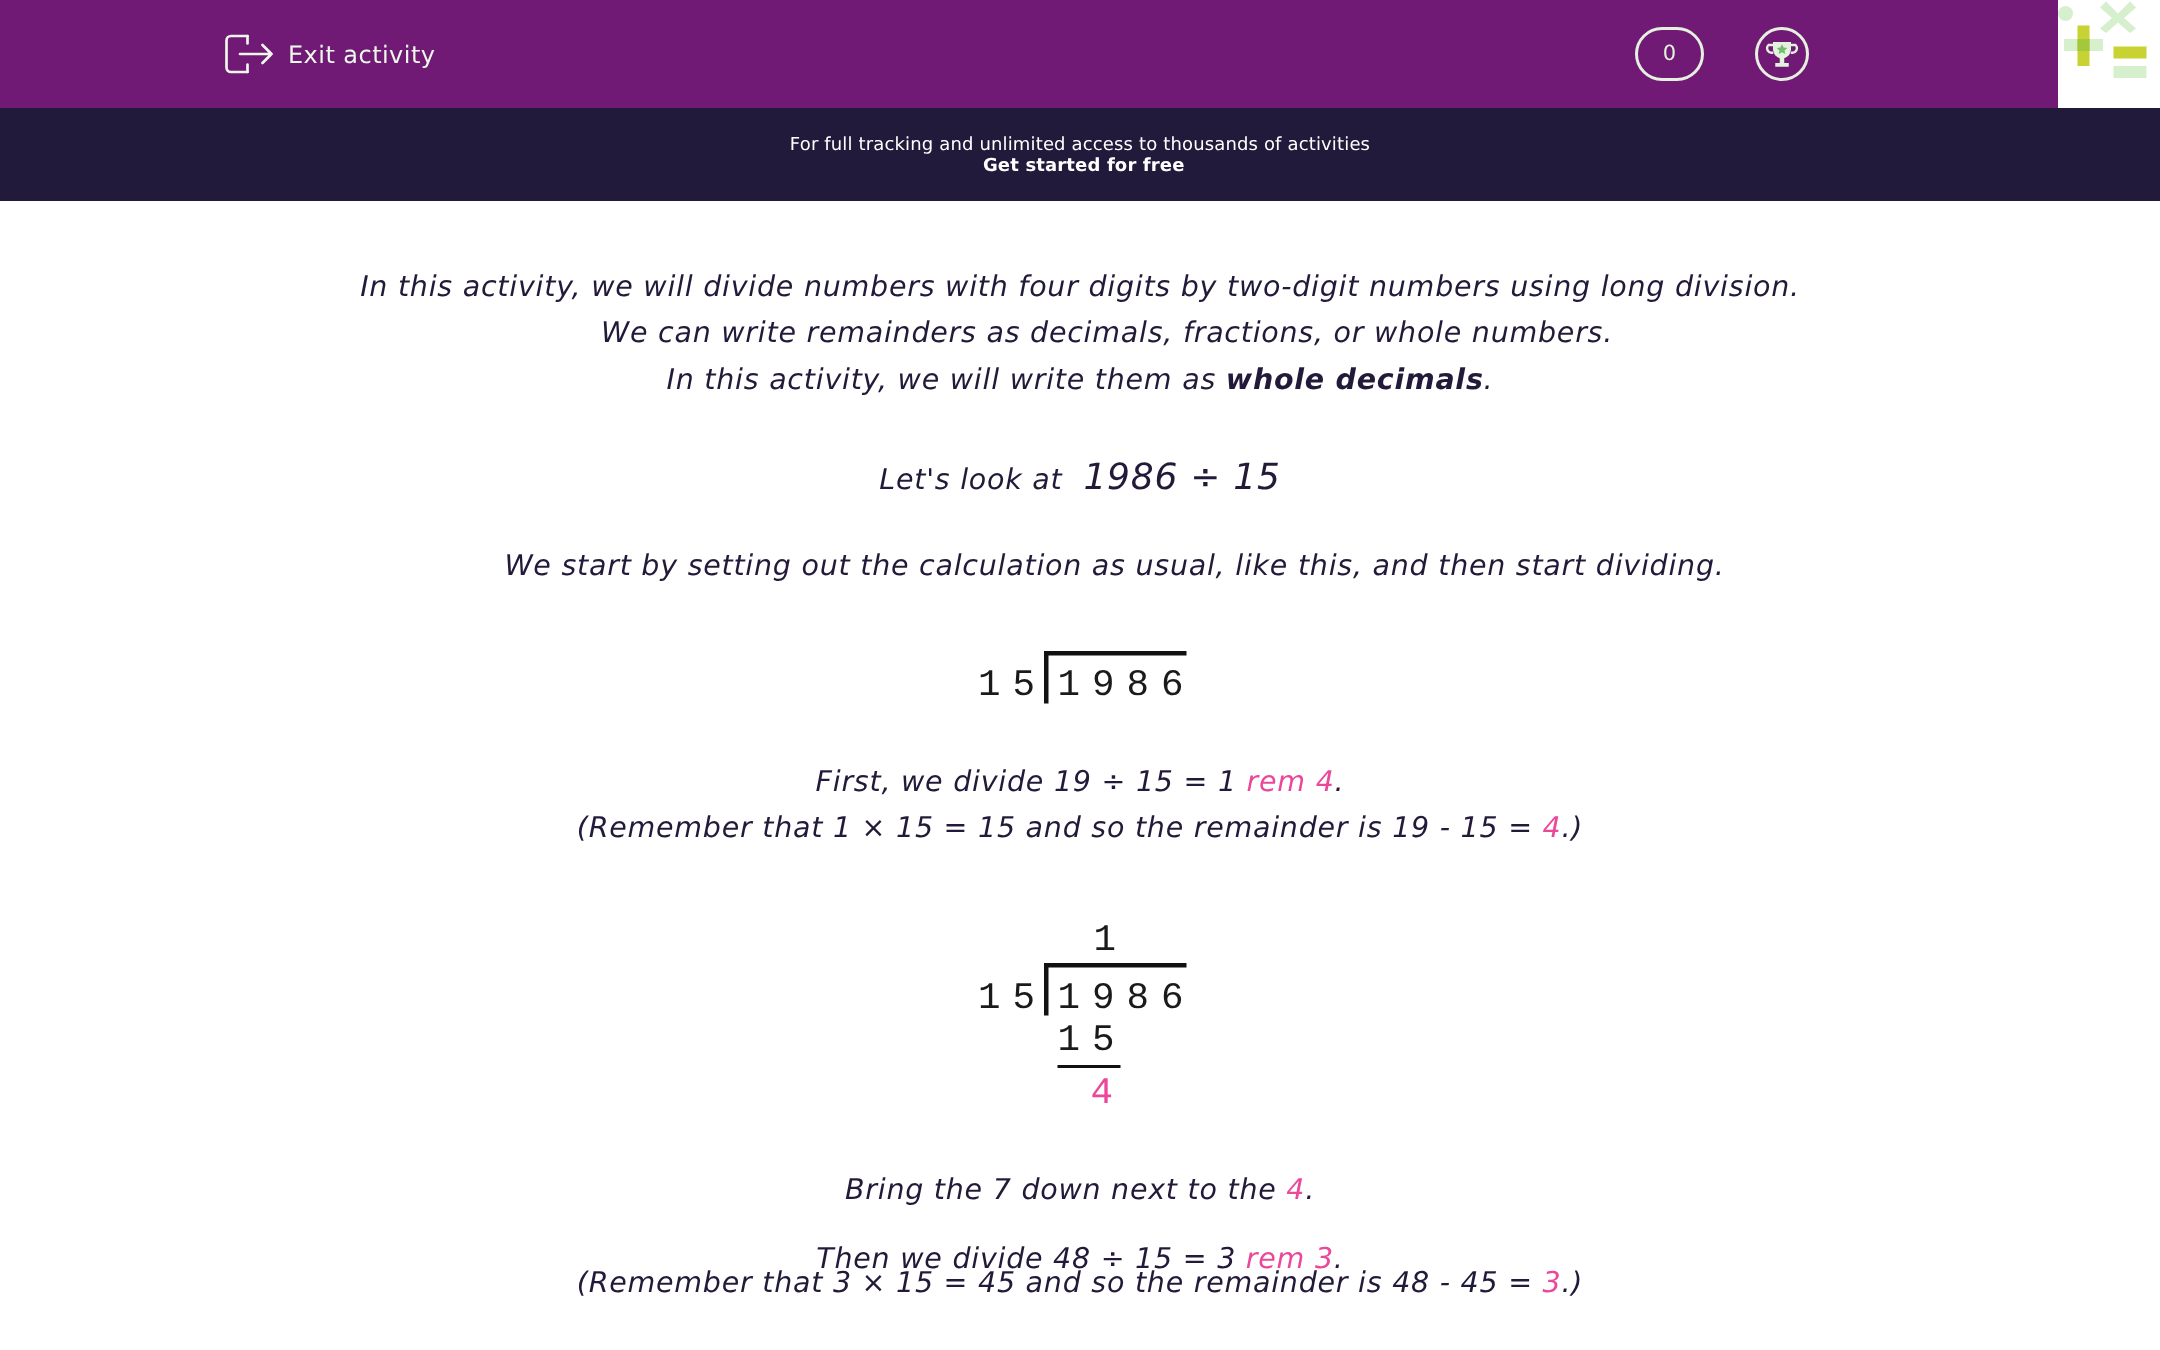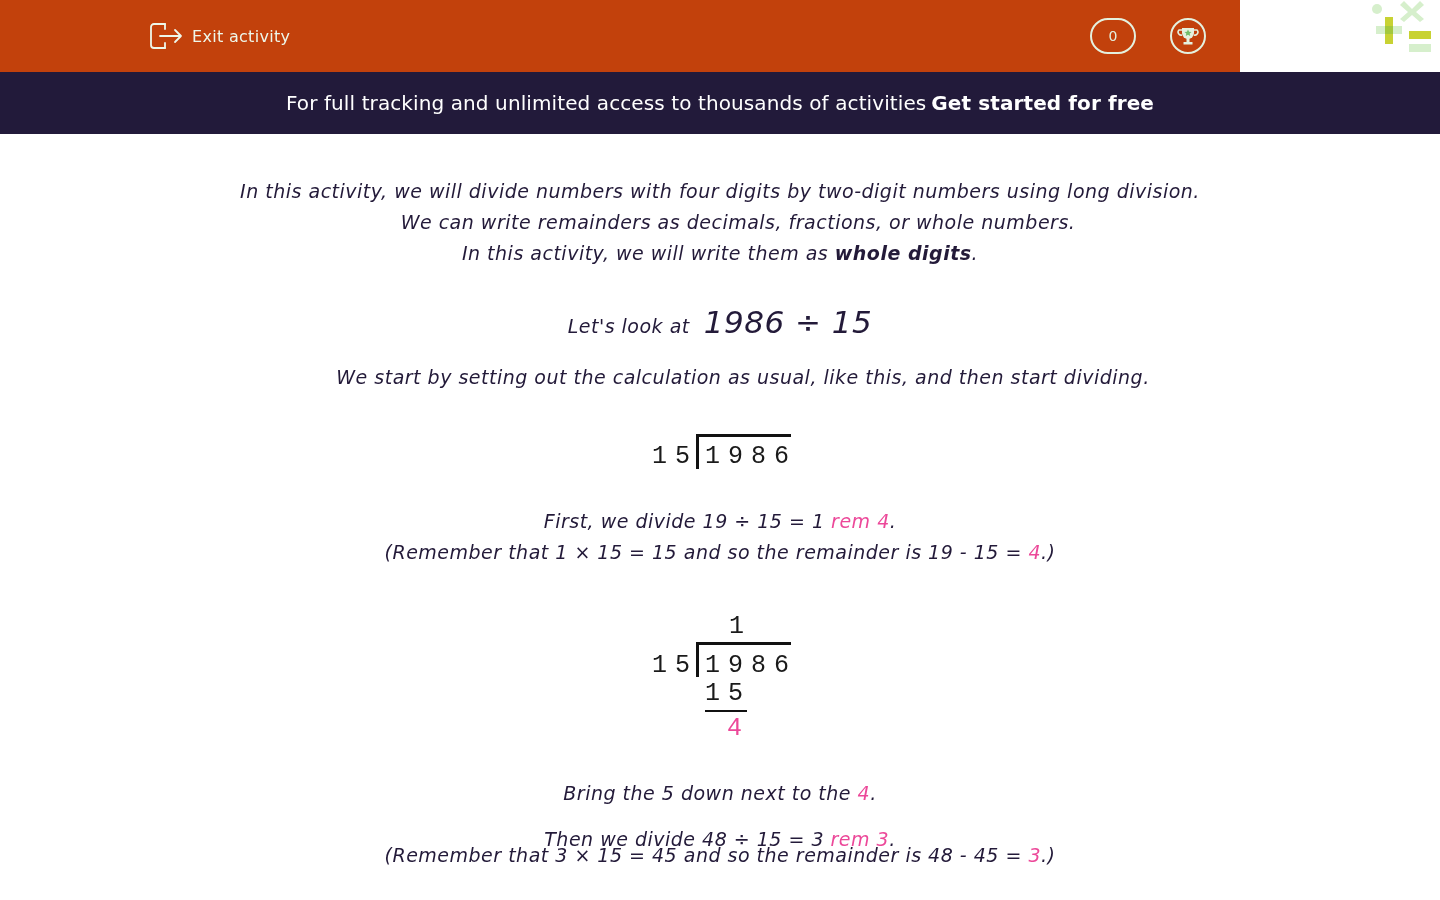--- a/index.html
+++ b/index.html
@@ -1,21 +1,21 @@
 <!DOCTYPE html>
 <html><head>
   <meta charset="utf-8">
   <style>
     * { margin: 0; padding: 0; box-sizing: border-box; }
     html, body { width: 1440px; height: 900px; overflow: hidden; background: #ffffff; }
     body { font-family: "DejaVu Sans", sans-serif; color: #231a39; }
 
     .topbar {
-      position: absolute; left: 0; top: 0; width: 1240px; height: 72px;
-      background: #c2410c; color: #ffffff;
+      position: absolute; left: 0; top: 0; width: 1372px; height: 72px;
+      background: #701a75; color: #ffffff;
     }
     .exit-btn {
       position: absolute; left: 149px; top: 20px; height: 32px;
       display: flex; align-items: center; gap: 9px; cursor: pointer;
       color: #eef7ea; font-size: 16px; letter-spacing: 0.3px;
     }
     .exit-btn svg { width: 34px; height: 30px; }
     .title {
       position: absolute; left: 401px; top: 22px; font-size: 20px;
       font-weight: normal; color: #f4fbf1; letter-spacing: 0.4px; white-space: nowrap;
@@ -30,32 +30,32 @@
       position: absolute; left: 1170px; top: 18px; width: 36px; height: 36px;
       border: 2px solid #e4f1df; border-radius: 50%;
       display: flex; align-items: center; justify-content: center; cursor: pointer;
     }
     .logo { position: absolute; left: 1368px; top: 0; width: 72px; height: 56px; }
 
     .promo {
       position: absolute; left: 0; top: 72px; width: 1440px; height: 62px;
       background: #221a3a; color: #ffffff;
       display: flex; align-items: center; justify-content: center;
-      font-size: 20px; letter-spacing: 0.1px;
+      font-size: 12px; letter-spacing: 0.1px; flex-direction: column;
     }
     .promo b { font-weight: bold; margin-left: 5px; cursor: pointer; }
 
     .content { position: absolute; left: 0; top: 134px; width: 1440px; }
     .line {
       position: absolute; left: 0; width: 1440px; text-align: center;
       font-size: 19px; letter-spacing: 0.5px; color: #231a39; white-space: nowrap; font-style: italic;
     }
     .red { color: #ec4899; }
     .bold { font-weight: bold; }
-    .expr { font-size: 31px; margin-left: 14px; letter-spacing: 0.5px; }
+    .expr { font-size: 24px; margin-left: 14px; letter-spacing: 0.5px; }
 
     .ld {
       position: absolute; font-family: Liberation Mono, monospace;
       color: #1a1a1a; font-size: 25px;
     }
     .ld span { position: absolute; white-space: nowrap; letter-spacing: 8px; }
     .ld .bar-top { position: absolute; height: 2.5px; background: #111; }
     .ld .bar-side { position: absolute; width: 2.5px; background: #111; }
     .ld .sub-bar { position: absolute; height: 2px; background: #111; }
   </style>
@@ -100,21 +100,21 @@
 
 <div class="promo">
   <span>For full tracking and unlimited access to thousands of activities</span>
   <b>Get started for free</b>
 </div>
 
 <div class="content">
   <div class="line" style="top:46px;">In this activity, we will divide numbers with four digits by two-digit numbers using long division.</div>
   <div class="line" style="top:77px;padding-left:36px;">We can write remainders as decimals, fractions, or whole numbers.</div>
   <div class="line" style="top:108px;">
-    <span>In this activity, we will write them as </span><span class="bold">whole digits</span><span>.</span>
+    <span>In this activity, we will write them as </span><span class="bold">whole decimals</span><span>.</span>
   </div>
 
   <div class="line" style="top:170px;">
     <span>Let's look at</span><span class="expr">1986 ÷ 15</span>
   </div>
 
   <div class="line" style="top:232px;margin-left:23px;">We start by setting out the calculation as usual, like this, and then start dividing.</div>
 
   <div class="ld" style="left:650px; top:296px; width:150px; height:50px;">
     <span style="left:2px; top:12px;">15</span>
@@ -135,21 +135,21 @@
     <div class="bar-top" style="left:46px; top:32px; width:95px;"></div>
     <div class="bar-side" style="left:46px; top:33px; height:34px;"></div>
     <span style="left:2px; top:41px;">15</span>
     <span style="left:55px; top:41px;">1986</span>
     <span style="left:55px; top:69px;">15</span>
     <div class="sub-bar" style="left:55px; top:100px; width:42px;"></div>
     <span class="red" style="left:77px; top:104px;">4</span>
   </div>
 
   <div class="line" style="top:648px;">
-    <span>Bring the 5 down next to the </span><span class="red">4</span><span>.</span>
+    <span>Bring the 7 down next to the </span><span class="red">4</span><span>.</span>
   </div>
   <div class="line" style="top:694px;">
     <span>Then we divide 48 ÷ 15 = 3 </span><span class="red">rem 3</span><span>.</span>
   </div>
   <div class="line" style="top:710px;">
     <span>(Remember that 3 × 15 = 45 and so the remainder is 48 - 45 = </span><span class="red">3</span><span>.)</span>
   </div>
 </div>
 
 </body></html>

